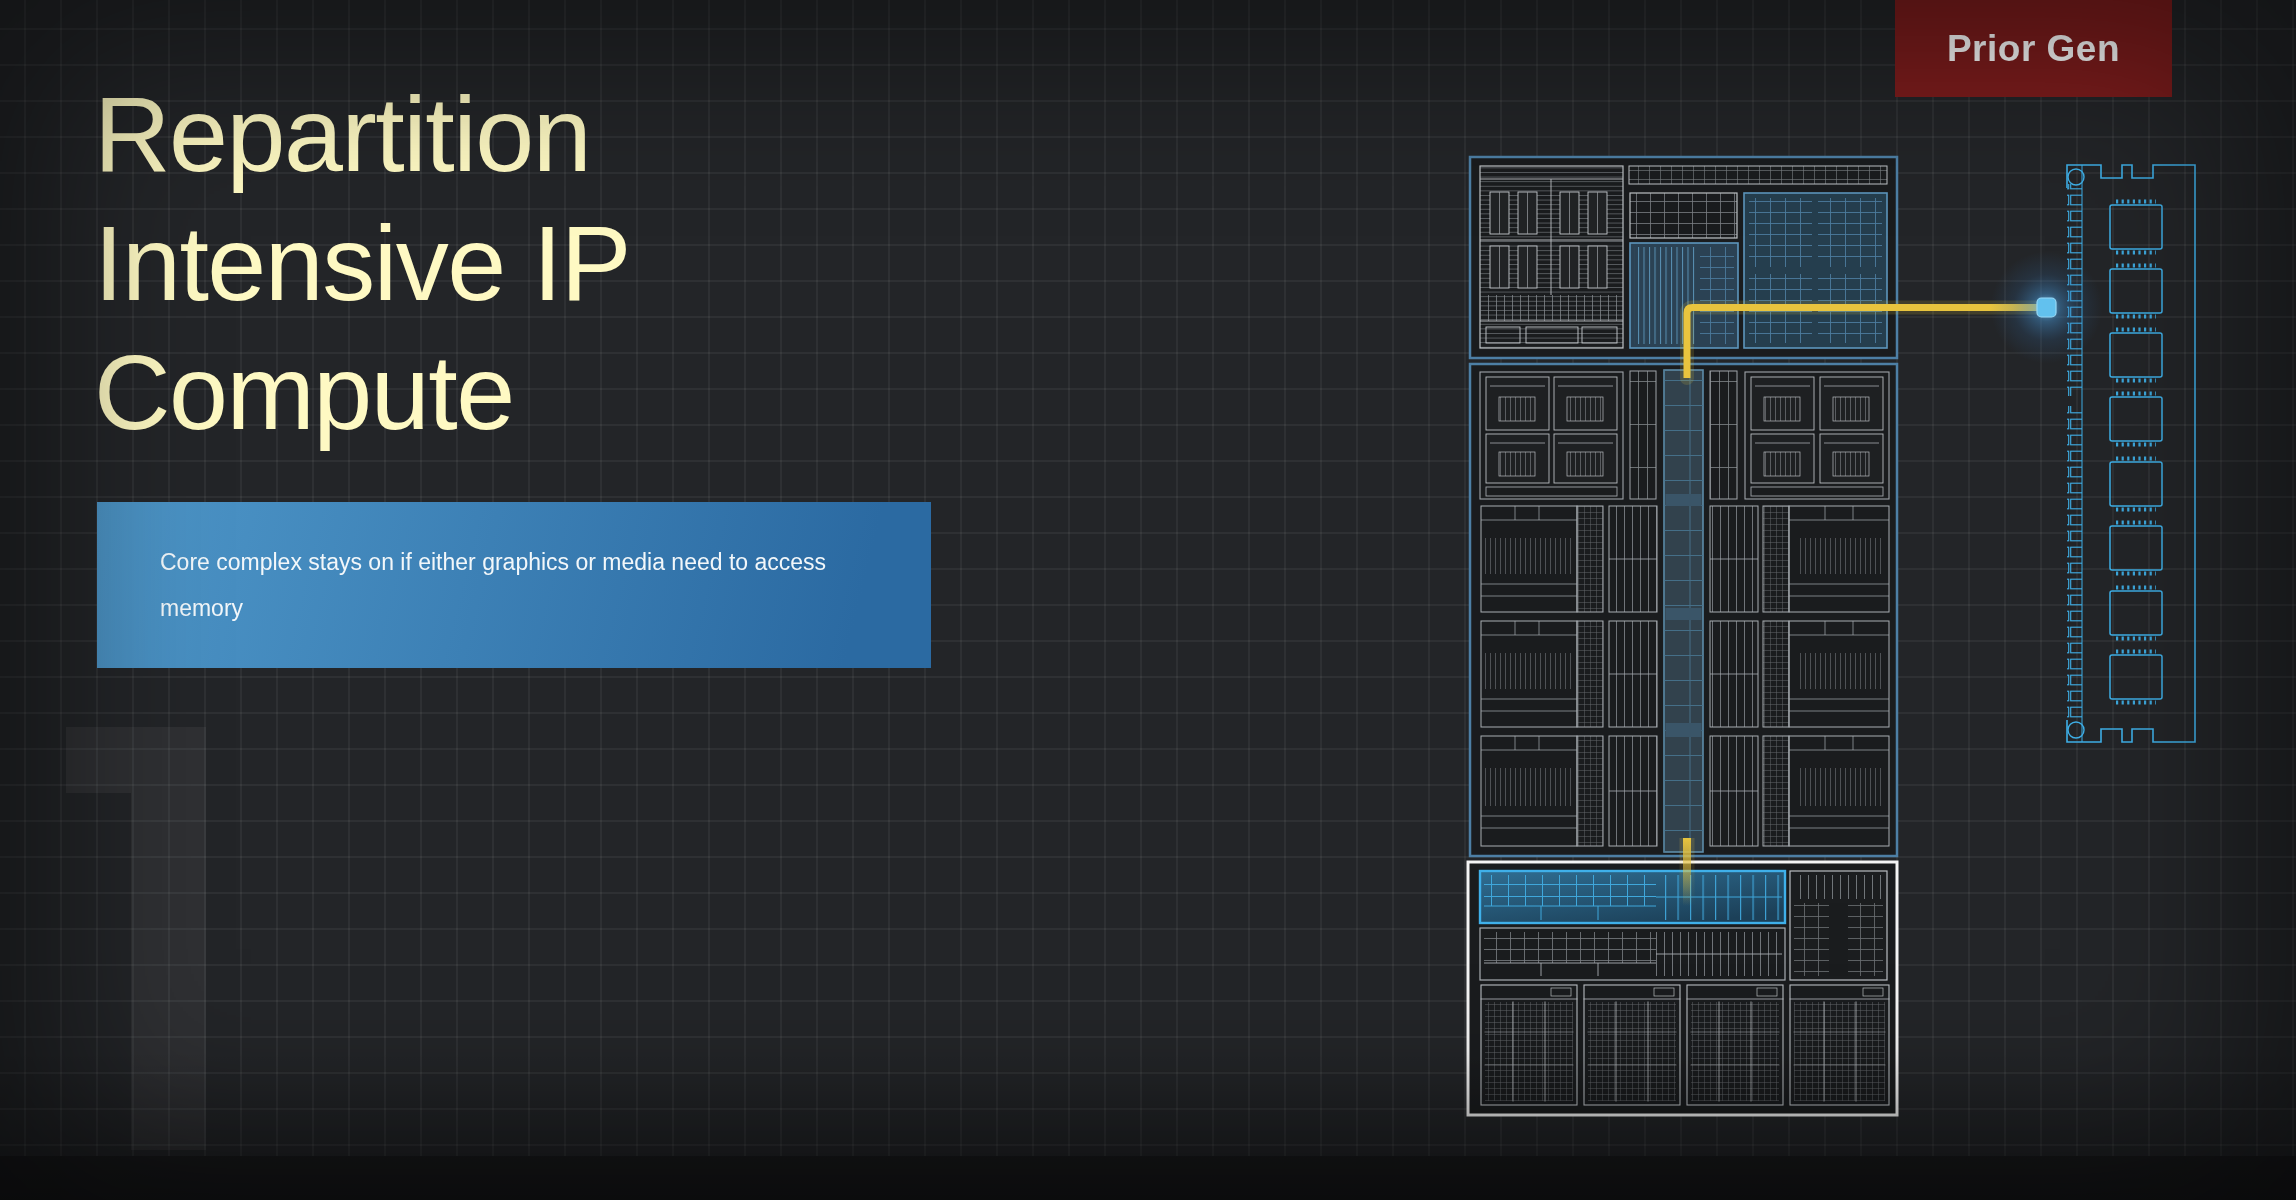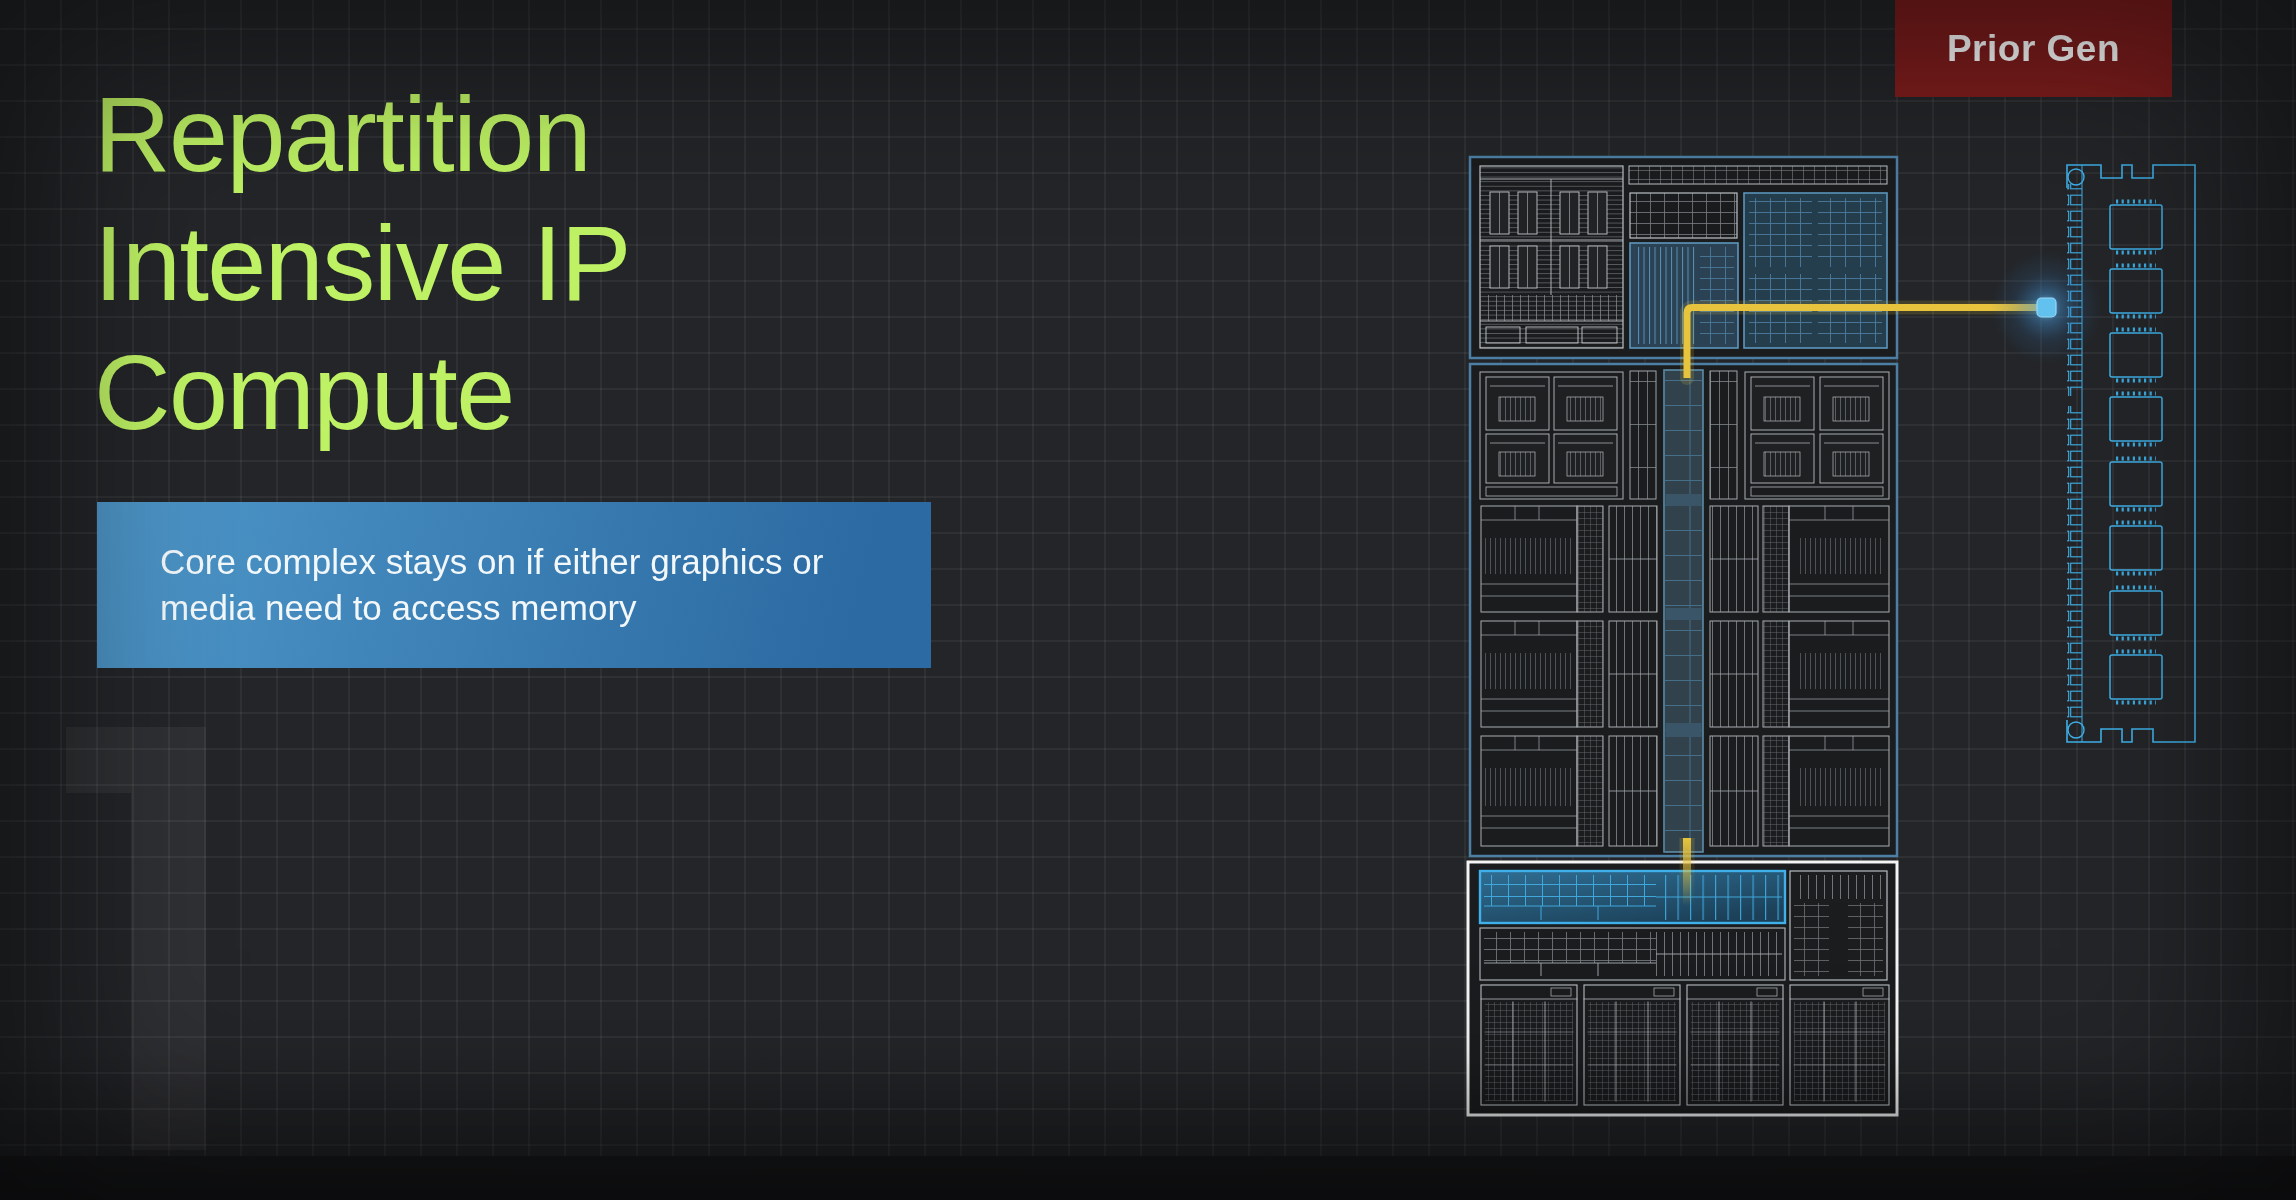--- a/index.html
+++ b/index.html
@@ -20,30 +20,30 @@
     position:absolute;inset:0;pointer-events:none;
     box-shadow:inset 0 0 160px 60px rgba(0,0,0,0.45);
   }
   .bottom-fade{
     position:absolute;left:0;right:0;bottom:0;height:150px;pointer-events:none;
     background:linear-gradient(180deg,rgba(0,0,0,0) 0%,rgba(0,0,0,0.30) 100%);
   }
   .title{
     position:absolute;left:94px;top:70px;
     font-size:106px;line-height:129px;font-weight:400;letter-spacing:-1.5px;
-    color:#bef264;
+    color:#fef9c3;
   }
   .callout{
     position:absolute;left:97px;top:502px;width:834px;height:166px;
     background:linear-gradient(104deg,#4e97c9 0%,#2b6aa2 90%);
     display:flex;align-items:center;
   }
   .callout-text{
     margin-left:63px;max-width:700px;
-    font-size:35px;line-height:46px;font-weight:400;color:#f2f7fa;
+    font-size:23px;line-height:46px;font-weight:400;color:#f2f7fa;
   }
   .badge{
     position:absolute;left:1895px;top:0;width:277px;height:97px;
     background:#7f1d1d;display:flex;align-items:center;justify-content:center;
     font-size:37px;font-weight:700;letter-spacing:0.5px;color:#ffffff;
   }
   .watermark{
     position:absolute;left:66px;top:727px;width:140px;height:423px;
     background:rgba(255,255,255,0.055);
     clip-path:polygon(0 0,100% 0,100% 100%,46.4% 100%,46.4% 15.6%,0 15.6%);

